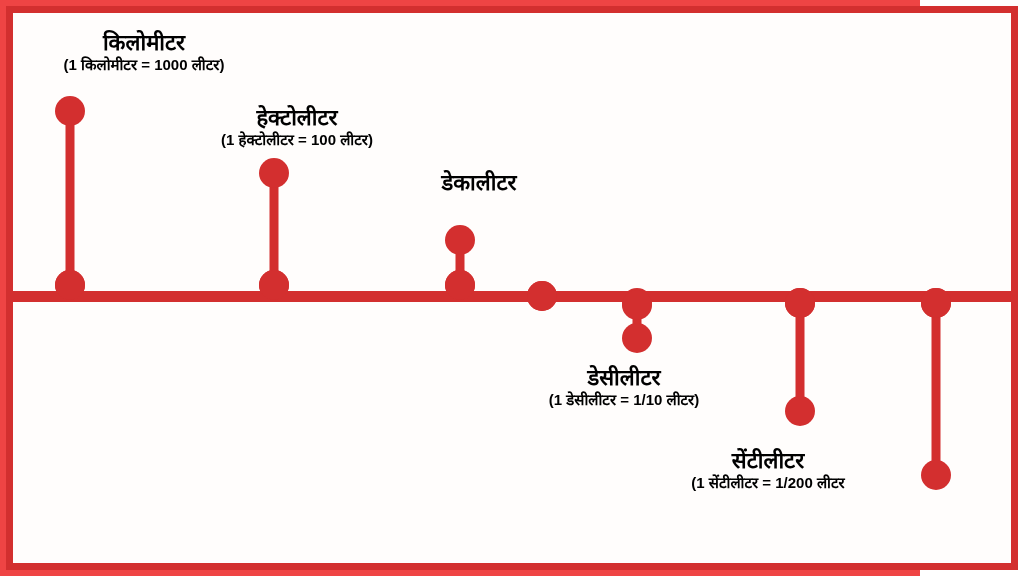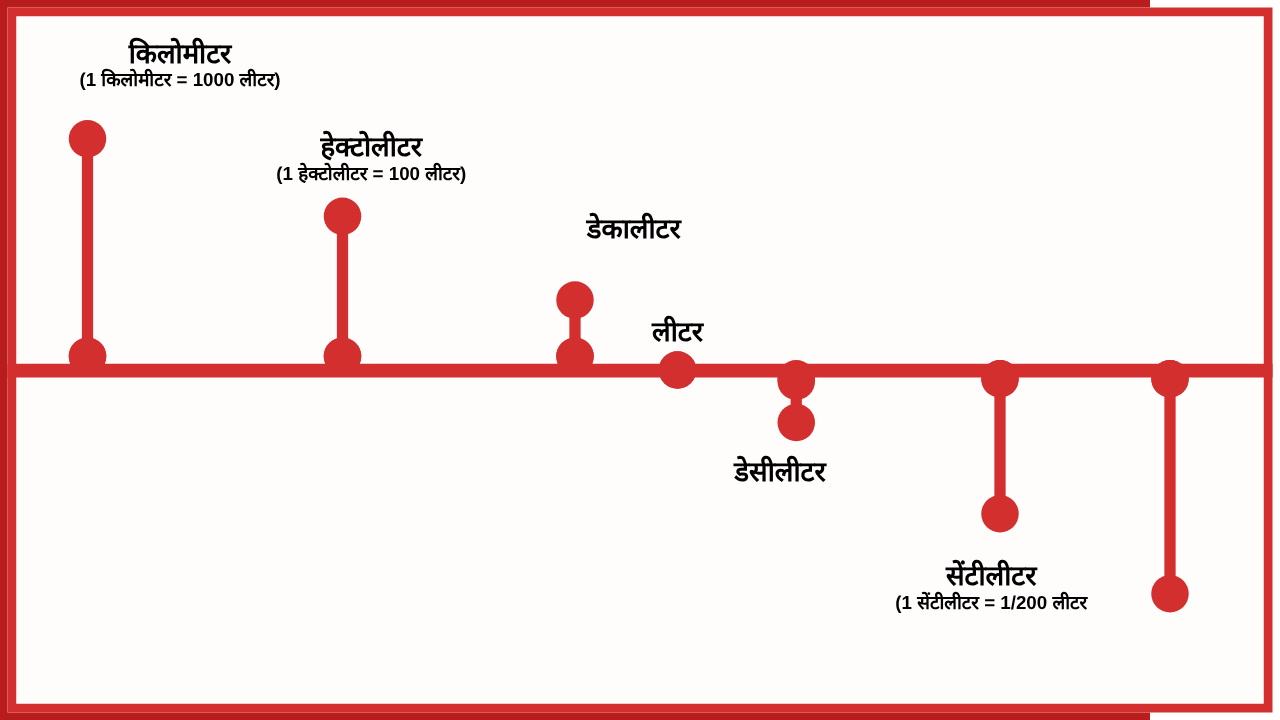--- a/index.html
+++ b/index.html
@@ -12,21 +12,21 @@
     width: 1024px;
     height: 576px;
     font-family: "Liberation Sans", "DejaVu Sans", sans-serif;
     overflow: hidden;
   }
 
   #stage {
     position: relative;
     width: 920px;
     height: 576px;
-    background: #b91c1c;
+    background: #ef4444;
   }
 
   
   #frame {
     position: absolute;
     left: 6px;
     top: 6px;
     width: 1012px;
     height: 564px;
     box-sizing: border-box;
@@ -101,43 +101,41 @@
   <div class="dot big" style="left:70px; top:285px;"></div>
 
   <div class="label" style="left:164px; top:105px; width:266px;">
     <span class="name">हेक्टोलीटर</span>
     <span class="def">(1 हेक्टोलीटर = 100  लीटर)</span>
   </div>
   <div class="stem" style="left:274px; top:172px; height:124px;"></div>
   <div class="dot big" style="left:274px; top:173px;"></div>
   <div class="dot big" style="left:274px; top:285px;"></div>
 
-  <div class="label" style="left:376px; top:170px; width:262px;">
+  <div class="label" style="left:348px; top:170px; width:262px;">
     <span class="name">डेकालीटर</span>
   </div>
   <div class="stem" style="left:460px; top:239px; height:57px;"></div>
   <div class="dot big" style="left:460px; top:240px;"></div>
   <div class="dot big" style="left:460px; top:285px;"></div>
 
-  <div class="label liter-only" style="left:478px; top:253px; width:128px;">
-    <span class="name">लीटर</span>
-  </div>
   <div class="dot big" style="left:542px; top:296px;"></div>
 
   <div class="stem" style="left:637px; top:300px; height:40px;"></div>
   <div class="dot big" style="left:637px; top:303px;"></div>
   <div class="dot big" style="left:637px; top:338px;"></div>
   <div class="label" style="left:487px; top:365px; width:274px;">
     <span class="name">डेसीलीटर</span>
+    <span class="def">(1 डेसीलीटर = 1/10 लीटर)</span>
   </div>
 
   <div class="stem" style="left:800px; top:300px; height:112px;"></div>
   <div class="dot big" style="left:800px; top:303px;"></div>
   <div class="dot big" style="left:800px; top:411px;"></div>
-  <div class="label" style="left:643px; top:448px; width:300px;">
+  <div class="label" style="left:618px; top:448px; width:300px;">
     <span class="name">सेंटीलीटर</span>
     <span class="def">(1 सेंटीलीटर = 1/200  लीटर</span>
   </div>
 
   <div class="stem" style="left:936px; top:300px; height:176px;"></div>
   <div class="dot big" style="left:936px; top:303px;"></div>
   <div class="dot big" style="left:936px; top:475px;"></div>
 
   <div id="baseline"></div>
 

